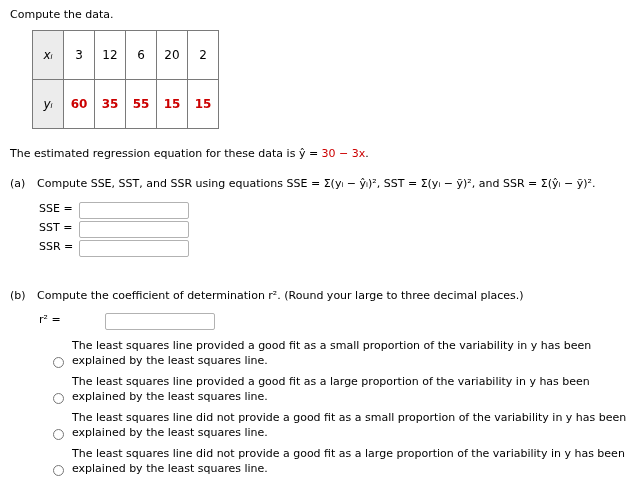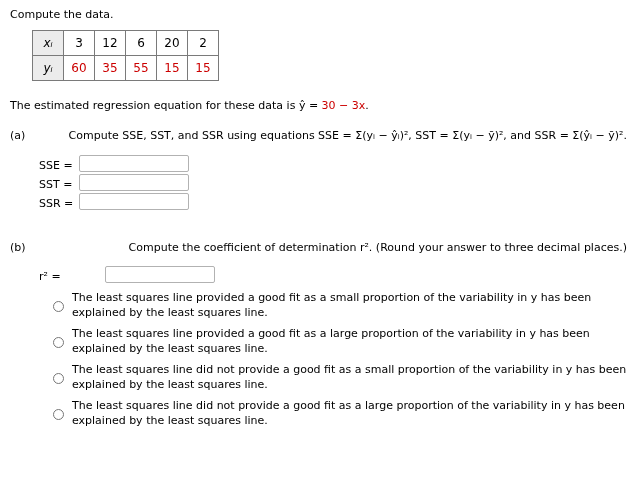--- a/index.html
+++ b/index.html
@@ -22,51 +22,51 @@
     line-height: 14px;
   }
   .data-table {
     border-collapse: collapse;
     margin: 6px 0 0 22px;
   }
   .data-table th, .data-table td {
     border: 1px solid #7a7a7a;
     min-width: 20px;
     height: 24px;
-    padding: 0 5px;
+    padding: 12px 5px;
     text-align: center;
     font-size: 12px;
     font-weight: normal;
   }
   .data-table th {
     background: #ececec;
     font-style: italic;
   }
   .red { color: #cc0000; }
-  .red-row td { color: #cc0000; }
+  .red-row td { color: #cc0000; font-weight: bold; }
   .regression {
     margin: 18px 0 0 0;
     line-height: 14px;
   }
   .part { margin-top: 15px; }
   .part-b { margin-top: 30px; }
   .part-head {
     display: flex;
     align-items: flex-start;
     line-height: 15px;
   }
   .part-label {
     flex: none;
     width: 27px;
   }
-  .part-prompt { flex: 1; text-align: right; }
+  .part-prompt { flex: 1; }
   .answer-fields { margin: 11px 0 0 29px; }
   .answer-row {
     display: flex;
-    align-items: flex-end;
+    align-items: flex-start;
     height: 18px;
     margin-bottom: 1px;
   }
   .field-label { width: 40px; flex: none; }
   .answer-input {
     width: 110px;
     height: 17px;
     box-sizing: border-box;
     border: 1px solid #b2b2b2;
     border-radius: 2px;
@@ -77,21 +77,21 @@
   }
   .r2-row { margin: 10px 0 0 29px; gap: 33px; }
   .r2-row .field-label { width: 33px; }
   .comment-prompt {
     margin: 13px 0 0 29px;
     line-height: 15px;
   }
   .options { margin: 7px 0 0 29px; }
   .option {
     display: flex;
-    align-items: center;
+    align-items: flex-end;
     margin-bottom: 6px;
   }
   .option input[type="radio"] {
     flex: none;
     width: 11px;
     height: 11px;
     margin: 2px 8px 0 14px;
   }
   .option-label {
     flex: 1;
@@ -145,21 +145,21 @@
       <div class="answer-row">
         <span class="field-label">SSR =</span>
         <input type="text" class="answer-input" value="" style="">
       </div>
     </div>
   </div>
 
   <div class="part part-b">
     <div class="part-head">
       <span class="part-label">(b)</span>
-      <span class="part-prompt">Compute the coefficient of determination r². (Round your answer to three decimal places.)</span>
+      <span class="part-prompt">Compute the coefficient of determination r². (Round your large to three decimal places.)</span>
     </div>
     <div class="answer-row r2-row">
       <span class="field-label">r² =</span>
       <input type="text" class="answer-input" value="" style="">
     </div>
     <div class="options">
       <div class="option">
         <input type="radio" name="goodness-of-fit" style="">
         <span class="option-label">The least squares line provided a good fit as a small proportion of the variability in y has been explained by the least squares line.</span>
       </div>

